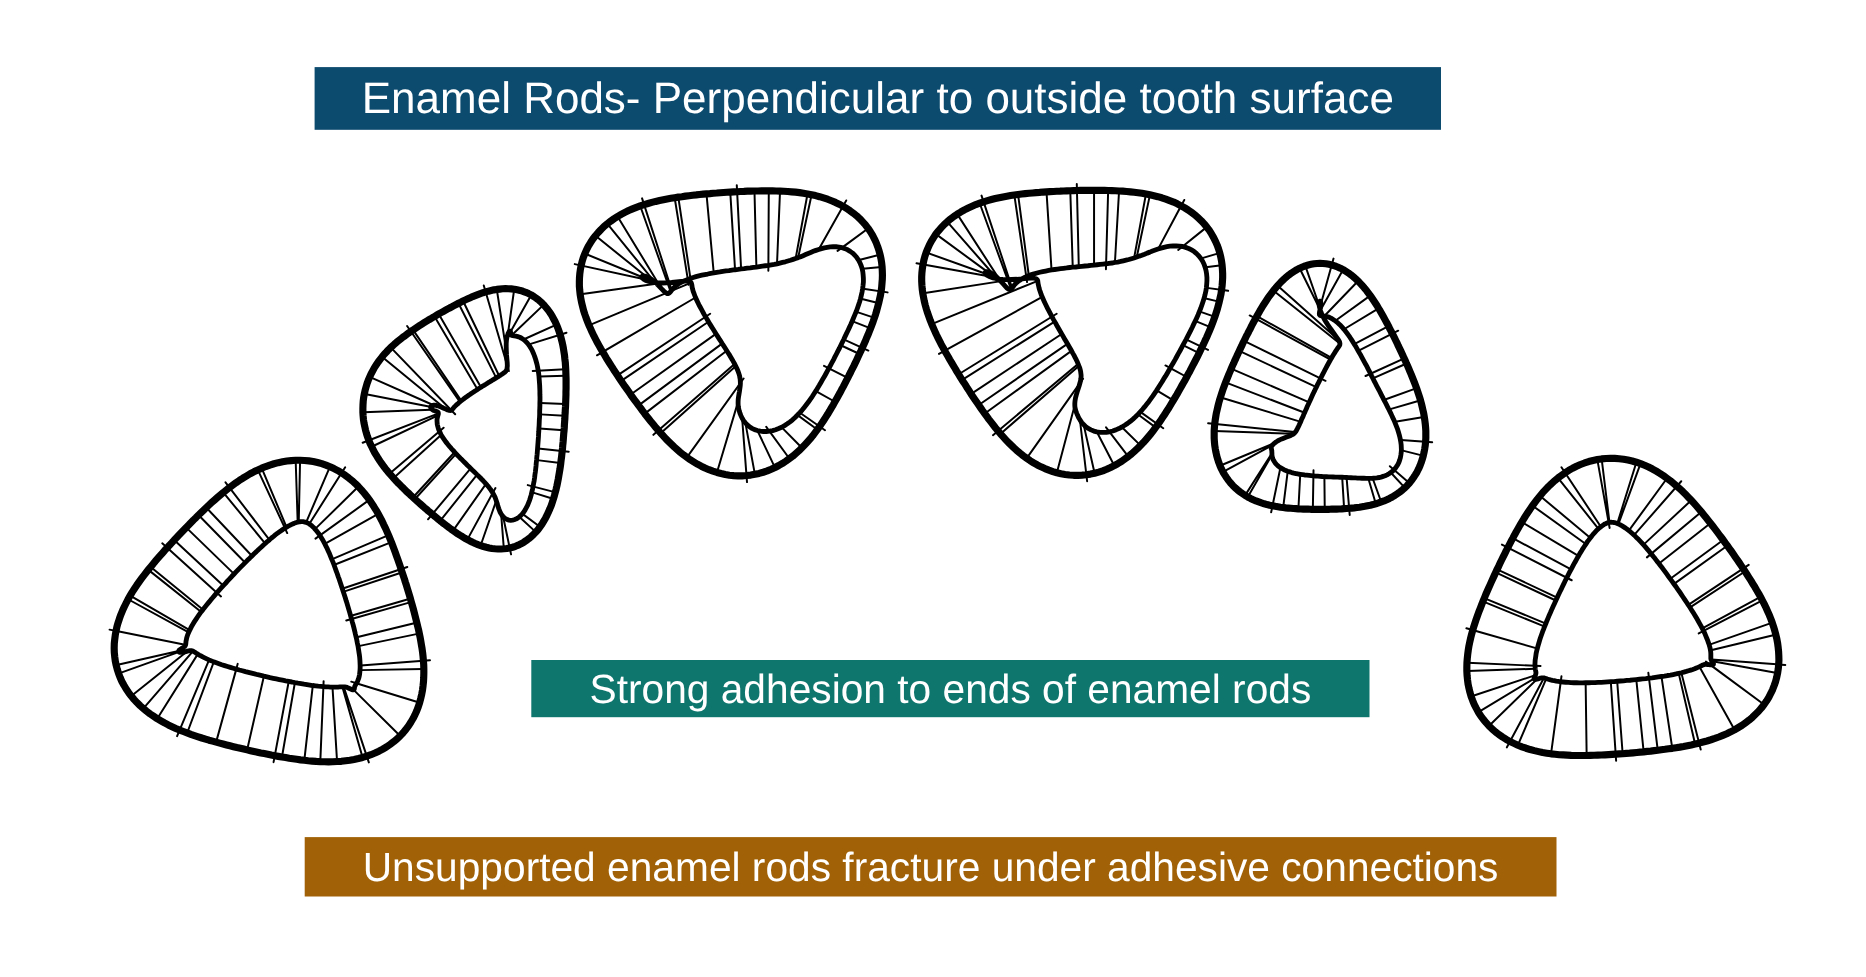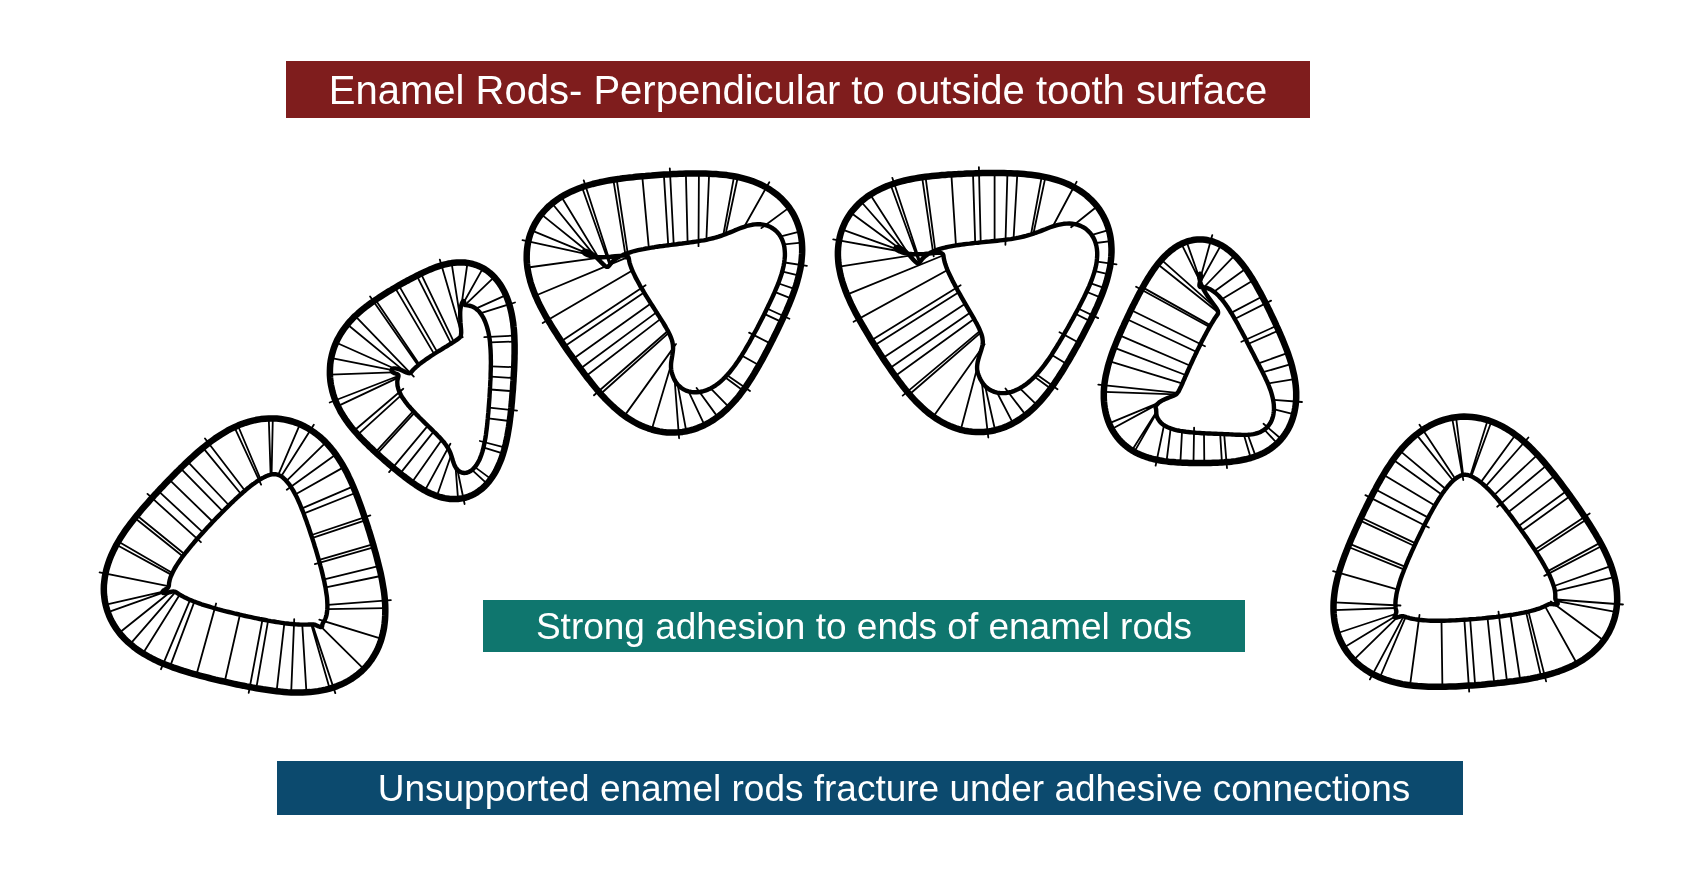--- a/index.html
+++ b/index.html
@@ -82,25 +82,25 @@
         <path d="M1262.6 372.3L1263.7 374.5L1264.8 376.7L1265.8 379.0L1266.9 381.2L1267.9 383.5L1268.8 385.8L1269.7 388.1L1270.6 390.4L1271.3 392.7L1272.0 395.1L1272.6 397.5L1273.1 399.8L1273.5 402.2L1273.8 404.6L1273.9 406.9L1274.0 409.2L1273.8 411.5L1273.5 413.8L1273.1 416.0L1272.5 418.1L1271.8 420.1L1270.9 422.0L1269.8 423.8L1268.6 425.5L1267.3 427.0L1265.9 428.4L1264.3 429.6L1262.7 430.7L1261.0 431.7L1259.2 432.5L1257.4 433.1L1255.5 433.7L1253.6 434.1L1251.7 434.4L1249.8 434.6L1247.9 434.8L1245.9 434.9L1244.0 434.9L1242.0 434.9L1240.0 434.8L1238.1 434.8L1236.1 434.7L1234.1 434.6L1232.2 434.5L1230.2 434.4L1228.2 434.3L1226.2 434.2L1224.2 434.1L1222.1 434.0L1220.1 433.9L1218.1 433.9L1216.1 433.8L1214.1 433.7L1212.0 433.6L1210.0 433.5L1208.0 433.5L1206.0 433.4L1204.0 433.3L1202.0 433.2L1200.0 433.0L1198.0 432.9L1196.0 432.8L1194.0 432.6L1192.0 432.4L1190.0 432.2L1188.0 432.0L1186.0 431.8L1184.0 431.5L1182.1 431.2L1180.1 430.9L1178.1 430.5L1176.2 430.1L1174.3 429.6L1172.5 429.0L1170.6 428.4L1168.9 427.7L1167.2 427.0L1165.6 426.1L1164.0 425.2L1162.6 424.2L1161.3 423.1L1160.1 421.9L1159.1 420.6L1158.2 419.3L1157.4 417.8L1156.9 416.4L1156.5 414.9L1156.3 413.4L1156.3 412.0L1156.2 410.8L1156.2 409.8L1156.0 409.0L1155.9 408.4L1155.7 407.9L1155.6 407.5L1155.6 406.9L1155.7 406.3L1156.1 405.5L1156.8 404.7L1157.6 403.8L1158.7 402.8L1160.0 401.8L1161.5 400.9L1163.3 399.9L1165.3 399.0L1167.5 398.1L1169.6 397.3L1171.7 396.5L1173.5 395.8L1174.9 395.1L1176.1 394.4L1176.9 393.6L1177.6 392.8L1178.2 392.0L1178.8 391.0L1179.3 390.0L1179.9 388.8L1180.5 387.6L1181.1 386.3L1181.7 384.9L1182.4 383.5L1183.0 381.9L1183.7 380.3L1184.5 378.7L1185.2 376.9L1186.0 375.2L1186.8 373.3L1187.6 371.5L1188.4 369.6L1189.3 367.7L1190.2 365.7L1191.1 363.8L1192.0 361.8L1192.9 359.8L1193.8 357.8L1194.8 355.9L1195.7 353.9L1196.7 351.9L1197.6 349.9L1198.6 348.0L1199.6 346.0L1200.5 344.0L1201.5 342.1L1202.5 340.1L1203.5 338.2L1204.5 336.3L1205.5 334.4L1206.5 332.5L1207.5 330.7L1208.5 328.9L1209.5 327.1L1210.5 325.4L1211.5 323.7L1212.5 322.1L1213.4 320.6L1214.3 319.1L1215.2 317.8L1216.0 316.6L1216.8 315.5L1217.5 314.5L1218.0 313.5L1218.1 312.3L1217.8 310.8L1216.8 308.9L1215.0 306.4L1212.8 303.4L1210.4 300.0L1207.9 296.6L1205.7 293.1L1203.8 289.9L1202.3 287.0L1201.1 284.3L1200.2 281.9L1199.7 279.8L1199.3 277.9L1199.2 276.4L1199.2 275.2L1199.4 274.4L1199.7 273.8L1200.0 273.7L1200.3 273.8L1200.6 274.4L1200.8 275.2L1200.8 276.4L1200.7 277.9L1200.4 279.7L1200.0 281.6L1199.6 283.4L1199.4 285.0L1199.5 286.1L1200.1 286.8L1201.0 287.1L1202.3 287.2L1203.8 287.4L1205.5 287.6L1207.2 288.0L1208.9 288.7L1210.6 289.5L1212.3 290.6L1213.9 291.7L1215.6 293.0L1217.2 294.5L1218.8 296.0L1220.3 297.7L1221.8 299.4L1223.2 301.2L1224.6 303.0L1226.0 304.9L1227.3 306.8L1228.6 308.8L1229.9 310.8L1231.1 312.8L1232.4 314.8L1233.6 316.9L1234.7 318.9L1235.9 321.0L1237.1 323.0L1238.2 325.1L1239.3 327.2L1240.4 329.2L1241.6 331.3L1242.7 333.4L1243.8 335.5L1244.9 337.6L1246.0 339.8L1247.0 341.9L1248.1 344.0L1249.2 346.2L1250.3 348.3L1251.4 350.5L1252.5 352.6L1253.7 354.8L1254.8 357.0L1255.9 359.2L1257.0 361.3L1258.1 363.5L1259.3 365.7L1260.4 367.9L1261.5 370.1Z" fill="none" stroke="#000000" stroke-width="4.4" stroke-linecap="round" stroke-linejoin="round"></path>
         <path d="M1291.4 364.0L1292.2 366.9L1292.9 369.9L1293.6 372.9L1294.3 375.9L1294.8 379.0L1295.3 382.2L1295.7 385.4L1296.0 388.6L1296.2 391.8L1296.2 395.0L1296.2 398.3L1296.0 401.5L1295.7 404.8L1295.2 408.0L1294.6 411.2L1293.9 414.3L1293.0 417.4L1292.0 420.5L1290.9 423.4L1289.6 426.3L1288.2 429.1L1286.6 431.7L1284.9 434.3L1283.2 436.7L1281.3 439.1L1279.3 441.3L1277.2 443.4L1275.0 445.3L1272.7 447.1L1270.4 448.8L1268.1 450.4L1265.7 451.8L1263.2 453.1L1260.7 454.3L1258.2 455.4L1255.7 456.3L1253.2 457.2L1250.7 458.0L1248.2 458.7L1245.7 459.3L1243.2 459.8L1240.8 460.3L1238.3 460.7L1235.9 461.1L1233.5 461.4L1231.1 461.7L1228.8 461.9L1226.5 462.1L1224.2 462.3L1221.9 462.4L1219.7 462.6L1217.4 462.7L1215.2 462.8L1213.0 462.8L1210.8 462.9L1208.6 463.0L1206.5 463.0L1204.3 463.0L1202.2 463.0L1200.0 463.1L1197.8 463.0L1195.7 463.0L1193.5 463.0L1191.4 463.0L1189.2 462.9L1187.0 462.8L1184.8 462.8L1182.6 462.7L1180.3 462.6L1178.1 462.4L1175.8 462.3L1173.5 462.1L1171.2 461.9L1168.9 461.7L1166.5 461.4L1164.1 461.1L1161.7 460.7L1159.2 460.3L1156.8 459.8L1154.3 459.3L1151.8 458.7L1149.3 458.0L1146.8 457.2L1144.3 456.3L1141.8 455.4L1139.3 454.3L1136.8 453.1L1134.3 451.8L1131.9 450.4L1129.6 448.8L1127.3 447.1L1125.0 445.3L1122.8 443.4L1120.7 441.3L1118.7 439.1L1116.8 436.7L1115.1 434.3L1113.4 431.7L1111.8 429.1L1110.4 426.3L1109.1 423.4L1108.0 420.5L1107.0 417.4L1106.1 414.3L1105.4 411.2L1104.8 408.0L1104.3 404.8L1104.0 401.5L1103.8 398.3L1103.8 395.0L1103.8 391.8L1104.0 388.6L1104.3 385.4L1104.7 382.2L1105.2 379.0L1105.7 375.9L1106.4 372.9L1107.1 369.9L1107.8 366.9L1108.6 364.0L1109.5 361.1L1110.4 358.3L1111.3 355.6L1112.2 352.9L1113.2 350.2L1114.2 347.6L1115.2 345.1L1116.2 342.6L1117.2 340.1L1118.3 337.6L1119.3 335.2L1120.3 332.8L1121.4 330.5L1122.4 328.1L1123.5 325.8L1124.5 323.5L1125.6 321.2L1126.6 319.0L1127.7 316.7L1128.8 314.5L1129.8 312.2L1130.9 310.0L1132.0 307.8L1133.1 305.5L1134.3 303.3L1135.4 301.0L1136.6 298.8L1137.7 296.5L1138.9 294.2L1140.2 291.9L1141.4 289.7L1142.7 287.3L1144.0 285.0L1145.3 282.7L1146.7 280.4L1148.1 278.0L1149.6 275.7L1151.1 273.4L1152.7 271.0L1154.3 268.7L1156.0 266.4L1157.7 264.1L1159.6 261.9L1161.4 259.7L1163.4 257.6L1165.4 255.5L1167.5 253.5L1169.7 251.6L1171.9 249.8L1174.2 248.1L1176.6 246.6L1179.0 245.1L1181.5 243.8L1184.0 242.7L1186.6 241.7L1189.3 240.9L1191.9 240.3L1194.6 239.8L1197.3 239.5L1200.0 239.4L1202.7 239.5L1205.4 239.8L1208.1 240.3L1210.7 240.9L1213.4 241.7L1216.0 242.7L1218.5 243.8L1221.0 245.1L1223.4 246.6L1225.8 248.1L1228.1 249.8L1230.3 251.6L1232.5 253.5L1234.6 255.5L1236.6 257.6L1238.6 259.7L1240.4 261.9L1242.3 264.1L1244.0 266.4L1245.7 268.7L1247.3 271.0L1248.9 273.4L1250.4 275.7L1251.9 278.0L1253.3 280.4L1254.7 282.7L1256.0 285.0L1257.3 287.3L1258.6 289.7L1259.8 291.9L1261.1 294.2L1262.3 296.5L1263.4 298.8L1264.6 301.0L1265.7 303.3L1266.9 305.5L1268.0 307.8L1269.1 310.0L1270.2 312.2L1271.2 314.5L1272.3 316.7L1273.4 319.0L1274.4 321.2L1275.5 323.5L1276.5 325.8L1277.6 328.1L1278.6 330.5L1279.7 332.8L1280.7 335.2L1281.7 337.6L1282.8 340.1L1283.8 342.6L1284.8 345.1L1285.8 347.6L1286.8 350.2L1287.8 352.9L1288.7 355.6L1289.6 358.3L1290.5 361.1Z" fill="none" stroke="#000000" stroke-width="6.5" stroke-linecap="round" stroke-linejoin="round"></path>
       </g>
       <g>
         <path d="M1610.6 566.2L1554.2 586.0M1613.9 577.1L1555.4 591.2M1623.0 604.5L1556.0 599.5M1615.5 611.8L1556.9 601.2M1603.3 640.2L1550.8 601.5M1603.3 640.2L1555.2 604.7M1576.6 663.0L1545.2 606.6M1576.6 663.0L1545.2 606.6M1546.1 681.4L1528.6 612.1M1540.9 675.9L1526.2 612.6M1520.2 679.8L1510.5 615.5M1507.0 681.6L1498.5 611.6M1494.2 683.0L1487.6 618.3M1475.1 684.7L1470.2 619.8M1469.2 691.6L1464.4 620.2M1442.4 686.3L1441.5 621.2M1442.4 686.3L1441.5 621.2M1410.1 684.8L1418.8 620.3M1410.1 684.8L1419.5 614.8M1380.1 677.0L1405.5 617.4M1369.9 679.4L1403.3 616.8M1354.0 659.6L1396.7 617.9M1344.4 647.2L1394.2 617.1M1337.9 633.0L1395.3 614.0M1334.0 610.1L1395.2 608.0M1334.1 602.4L1400.5 605.5M1333.1 571.2L1397.1 589.4M1339.4 573.0L1397.1 589.4M1348.6 547.0L1403.8 569.4M1349.8 543.9L1404.8 566.7M1360.2 520.6L1413.9 545.7M1361.5 517.8L1415.1 543.1M1365.4 495.1L1428.8 527.5M1375.7 489.5L1427.8 517.4M1383.9 474.9L1434.5 505.2M1393.6 460.0L1441.3 494.3M1400.4 451.1L1445.3 488.7M1416.7 434.9L1452.8 480.3M1419.5 424.8L1455.0 478.4M1452.2 418.3L1463.3 480.0M1456.1 417.7L1463.1 474.4M1487.5 420.7L1470.4 475.4M1491.2 422.0L1471.5 475.9M1515.2 435.2L1481.1 481.9M1528.4 437.5L1485.9 486.1M1537.1 455.2L1494.4 494.9M1546.3 465.6L1497.2 506.7M1554.6 475.9L1508.5 512.0M1566.2 491.2L1518.8 525.9M1569.9 496.3L1522.2 530.6M1589.7 513.5L1535.2 549.6M1586.0 519.8L1536.8 552.0M1600.0 542.9L1548.0 571.1M1601.7 546.0L1544.3 575.9" fill="none" stroke="#000000" stroke-width="1.8" stroke-linecap="round" stroke-linejoin="round"></path>
         <path d="M1553.8 586.2L1554.3 588.0L1554.7 589.7L1555.0 591.4L1555.2 592.9L1555.3 594.3L1555.3 595.6L1555.3 596.7L1555.3 597.7L1555.3 598.7L1555.5 599.5L1555.8 600.3L1556.4 601.1L1556.9 601.8L1557.4 602.6L1557.7 603.2L1557.7 603.8L1557.4 604.2L1556.8 604.5L1555.9 604.5L1554.8 604.4L1553.6 604.2L1552.4 604.1L1551.2 603.9L1550.1 604.0L1549.1 604.2L1548.2 604.5L1547.2 605.0L1546.1 605.5L1545.0 606.1L1543.6 606.7L1542.2 607.3L1540.6 608.0L1538.9 608.6L1537.0 609.2L1535.0 609.8L1533.0 610.4L1530.8 611.0L1528.5 611.6L1526.1 612.1L1523.7 612.7L1521.1 613.2L1518.5 613.7L1515.9 614.1L1513.1 614.6L1510.4 615.0L1507.6 615.4L1504.8 615.8L1501.9 616.2L1499.1 616.5L1496.2 616.9L1493.3 617.2L1490.4 617.5L1487.5 617.8L1484.7 618.1L1481.8 618.4L1478.9 618.6L1476.0 618.9L1473.1 619.1L1470.2 619.3L1467.3 619.6L1464.4 619.7L1461.5 619.9L1458.6 620.1L1455.7 620.3L1452.8 620.4L1450.0 620.5L1447.1 620.6L1444.3 620.7L1441.5 620.7L1438.7 620.8L1436.0 620.8L1433.3 620.7L1430.7 620.7L1428.2 620.6L1425.7 620.4L1423.3 620.2L1421.0 620.0L1418.8 619.8L1416.7 619.5L1414.8 619.2L1412.9 618.8L1411.2 618.5L1409.6 618.1L1408.2 617.7L1406.8 617.3L1405.6 616.9L1404.6 616.6L1403.6 616.3L1402.6 616.2L1401.6 616.2L1400.5 616.4L1399.3 616.8L1398.2 617.2L1397.1 617.5L1396.1 617.7L1395.3 617.6L1394.8 617.4L1394.6 616.9L1394.7 616.2L1395.0 615.5L1395.4 614.7L1395.8 613.8L1396.1 613.0L1396.3 612.1L1396.3 611.2L1396.1 610.2L1395.9 609.2L1395.7 608.0L1395.6 606.7L1395.5 605.2L1395.4 603.7L1395.5 602.0L1395.6 600.1L1395.9 598.2L1396.2 596.2L1396.5 594.0L1397.0 591.8L1397.6 589.5L1398.2 587.2L1398.9 584.8L1399.6 582.3L1400.4 579.8L1401.3 577.3L1402.2 574.7L1403.2 572.2L1404.2 569.5L1405.3 566.9L1406.3 564.3L1407.4 561.7L1408.5 559.0L1409.7 556.4L1410.8 553.8L1412.0 551.2L1413.2 548.6L1414.4 545.9L1415.6 543.3L1416.8 540.7L1418.0 538.2L1419.3 535.6L1420.5 533.0L1421.8 530.4L1423.0 527.8L1424.3 525.3L1425.6 522.7L1426.9 520.2L1428.3 517.6L1429.6 515.1L1430.9 512.7L1432.3 510.2L1433.6 507.8L1435.0 505.4L1436.3 503.1L1437.7 500.9L1439.0 498.7L1440.4 496.6L1441.7 494.6L1443.0 492.6L1444.4 490.8L1445.7 489.0L1447.0 487.4L1448.2 485.8L1449.5 484.4L1450.7 483.1L1451.9 481.8L1453.1 480.7L1454.2 479.7L1455.3 478.9L1456.3 478.1L1457.3 477.4L1458.2 476.8L1459.1 476.3L1460.0 475.9L1460.8 475.5L1461.6 475.2L1462.4 475.0L1463.1 474.9L1463.9 474.8L1464.7 474.7L1465.5 474.8L1466.4 474.9L1467.2 475.0L1468.2 475.2L1469.2 475.5L1470.2 475.9L1471.3 476.3L1472.5 476.9L1473.7 477.5L1475.0 478.3L1476.4 479.2L1477.8 480.1L1479.3 481.2L1480.8 482.4L1482.3 483.6L1483.9 485.0L1485.6 486.5L1487.2 488.1L1488.9 489.7L1490.6 491.5L1492.3 493.3L1494.0 495.2L1495.8 497.2L1497.5 499.2L1499.3 501.3L1501.0 503.5L1502.8 505.6L1504.6 507.8L1506.3 510.1L1508.1 512.3L1509.8 514.6L1511.6 516.9L1513.3 519.2L1515.0 521.5L1516.7 523.9L1518.4 526.2L1520.1 528.5L1521.8 530.9L1523.5 533.2L1525.1 535.6L1526.8 537.9L1528.4 540.3L1530.0 542.7L1531.6 545.1L1533.2 547.5L1534.8 549.9L1536.4 552.3L1537.9 554.7L1539.4 557.1L1540.9 559.5L1542.3 561.9L1543.7 564.3L1545.0 566.7L1546.3 569.0L1547.5 571.3L1548.7 573.6L1549.8 575.8L1550.7 578.0L1551.6 580.2L1552.4 582.2L1553.1 584.2Z" fill="none" stroke="#000000" stroke-width="4.4" stroke-linecap="round" stroke-linejoin="round"></path>
         <path d="M1611.1 566.0L1612.3 569.6L1613.4 573.3L1614.4 577.0L1615.3 580.8L1616.0 584.6L1616.5 588.4L1616.9 592.3L1617.1 596.2L1617.2 600.2L1617.0 604.1L1616.6 608.0L1616.0 611.9L1615.2 615.7L1614.2 619.5L1612.9 623.2L1611.5 626.9L1609.8 630.4L1608.0 633.9L1605.9 637.3L1603.7 640.5L1601.3 643.6L1598.7 646.6L1595.9 649.4L1593.0 652.2L1590.0 654.7L1586.8 657.1L1583.6 659.4L1580.2 661.5L1576.8 663.5L1573.3 665.3L1569.8 667.0L1566.2 668.5L1562.6 670.0L1559.0 671.3L1555.4 672.5L1551.8 673.6L1548.2 674.6L1544.6 675.6L1541.0 676.4L1537.5 677.2L1534.0 677.9L1530.5 678.6L1527.1 679.2L1523.7 679.7L1520.3 680.3L1516.9 680.7L1513.6 681.2L1510.3 681.6L1507.1 682.0L1503.8 682.4L1500.6 682.8L1497.4 683.1L1494.2 683.5L1491.0 683.8L1487.9 684.1L1484.7 684.4L1481.5 684.7L1478.4 684.9L1475.2 685.2L1472.0 685.4L1468.8 685.6L1465.6 685.8L1462.4 686.0L1459.1 686.2L1455.8 686.4L1452.5 686.5L1449.2 686.6L1445.8 686.7L1442.4 686.8L1439.0 686.8L1435.5 686.8L1432.0 686.8L1428.4 686.7L1424.8 686.5L1421.1 686.3L1417.5 686.1L1413.7 685.7L1410.0 685.3L1406.2 684.7L1402.4 684.1L1398.7 683.3L1394.9 682.4L1391.1 681.4L1387.3 680.2L1383.6 678.9L1379.9 677.5L1376.3 675.8L1372.7 674.1L1369.2 672.1L1365.9 670.0L1362.6 667.7L1359.5 665.3L1356.5 662.7L1353.6 659.9L1351.0 657.0L1348.5 654.0L1346.1 650.8L1344.0 647.5L1342.1 644.0L1340.3 640.5L1338.8 636.9L1337.4 633.2L1336.3 629.4L1335.4 625.6L1334.6 621.8L1334.1 617.9L1333.7 614.0L1333.5 610.1L1333.5 606.2L1333.6 602.3L1333.9 598.5L1334.3 594.7L1334.8 590.9L1335.4 587.2L1336.2 583.5L1337.0 579.9L1337.9 576.3L1338.9 572.8L1339.9 569.4L1341.0 566.0L1342.1 562.7L1343.3 559.4L1344.4 556.2L1345.7 553.0L1346.9 549.9L1348.1 546.8L1349.4 543.7L1350.6 540.7L1351.9 537.7L1353.2 534.8L1354.5 531.9L1355.8 529.0L1357.1 526.1L1358.4 523.3L1359.7 520.4L1361.0 517.6L1362.4 514.8L1363.7 511.9L1365.1 509.1L1366.5 506.3L1367.9 503.5L1369.3 500.6L1370.8 497.8L1372.2 495.0L1373.7 492.1L1375.3 489.2L1376.8 486.3L1378.4 483.4L1380.1 480.5L1381.7 477.6L1383.5 474.6L1385.3 471.6L1387.2 468.6L1389.1 465.7L1391.1 462.7L1393.2 459.7L1395.4 456.7L1397.6 453.8L1400.0 450.8L1402.4 447.9L1405.0 445.1L1407.7 442.3L1410.5 439.6L1413.4 437.0L1416.4 434.5L1419.6 432.1L1422.8 429.8L1426.1 427.7L1429.6 425.7L1433.2 423.9L1436.8 422.3L1440.5 420.9L1444.3 419.6L1448.2 418.6L1452.1 417.8L1456.0 417.2L1460.0 416.8L1464.0 416.6L1468.0 416.7L1472.0 417.0L1476.0 417.5L1479.9 418.2L1483.8 419.1L1487.6 420.2L1491.4 421.5L1495.1 423.0L1498.7 424.6L1502.3 426.4L1505.7 428.3L1509.1 430.4L1512.3 432.5L1515.5 434.8L1518.6 437.1L1521.5 439.5L1524.4 442.0L1527.2 444.5L1529.9 447.0L1532.5 449.6L1535.0 452.2L1537.5 454.8L1539.9 457.4L1542.2 460.0L1544.5 462.7L1546.7 465.3L1548.8 467.9L1550.9 470.5L1553.0 473.1L1555.0 475.6L1557.0 478.2L1559.0 480.8L1560.9 483.3L1562.8 485.9L1564.7 488.4L1566.6 490.9L1568.4 493.5L1570.3 496.0L1572.1 498.6L1573.9 501.1L1575.7 503.7L1577.5 506.3L1579.3 508.9L1581.1 511.5L1582.9 514.2L1584.7 516.8L1586.4 519.5L1588.2 522.3L1590.0 525.1L1591.8 527.9L1593.5 530.7L1595.3 533.6L1597.0 536.6L1598.8 539.6L1600.5 542.7L1602.1 545.8L1603.8 549.0L1605.4 552.3L1606.9 555.6L1608.4 559.0L1609.8 562.5Z" fill="none" stroke="#000000" stroke-width="6.5" stroke-linecap="round" stroke-linejoin="round"></path>
       </g>
     </svg>
 
-  <div class="banner banner-top" style="background-color: #7f1d1d; text-align: center;">
+  <div class="banner banner-top" style="background-color: #0c4a6e; text-align: center;">
     <span>Enamel Rods- Perpendicular to outside tooth surface</span>
   </div>
 
   <div class="banner banner-middle" style="background-color: #0f766e;">
     <span>Strong adhesion to ends of enamel rods</span>
   </div>
 
-  <div class="banner banner-bottom" style="background-color: #0c4a6e; padding-left: 48px;">
+  <div class="banner banner-bottom" style="background-color: #a16207;">
     <span>Unsupported enamel rods fracture under adhesive connections</span>
   </div>
 
 </div>
 
 </body></html>

